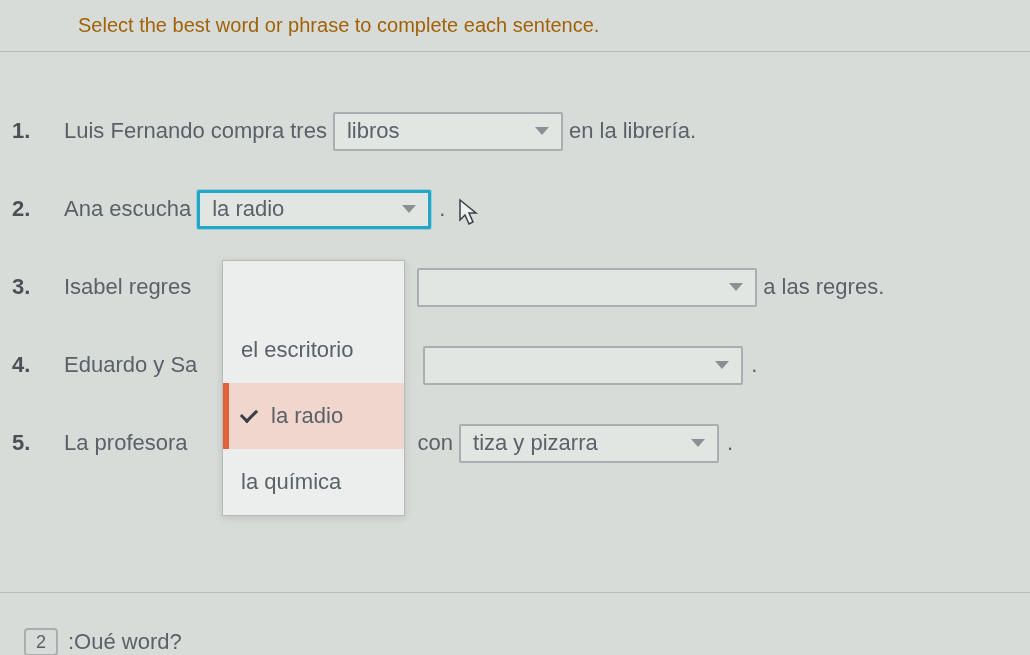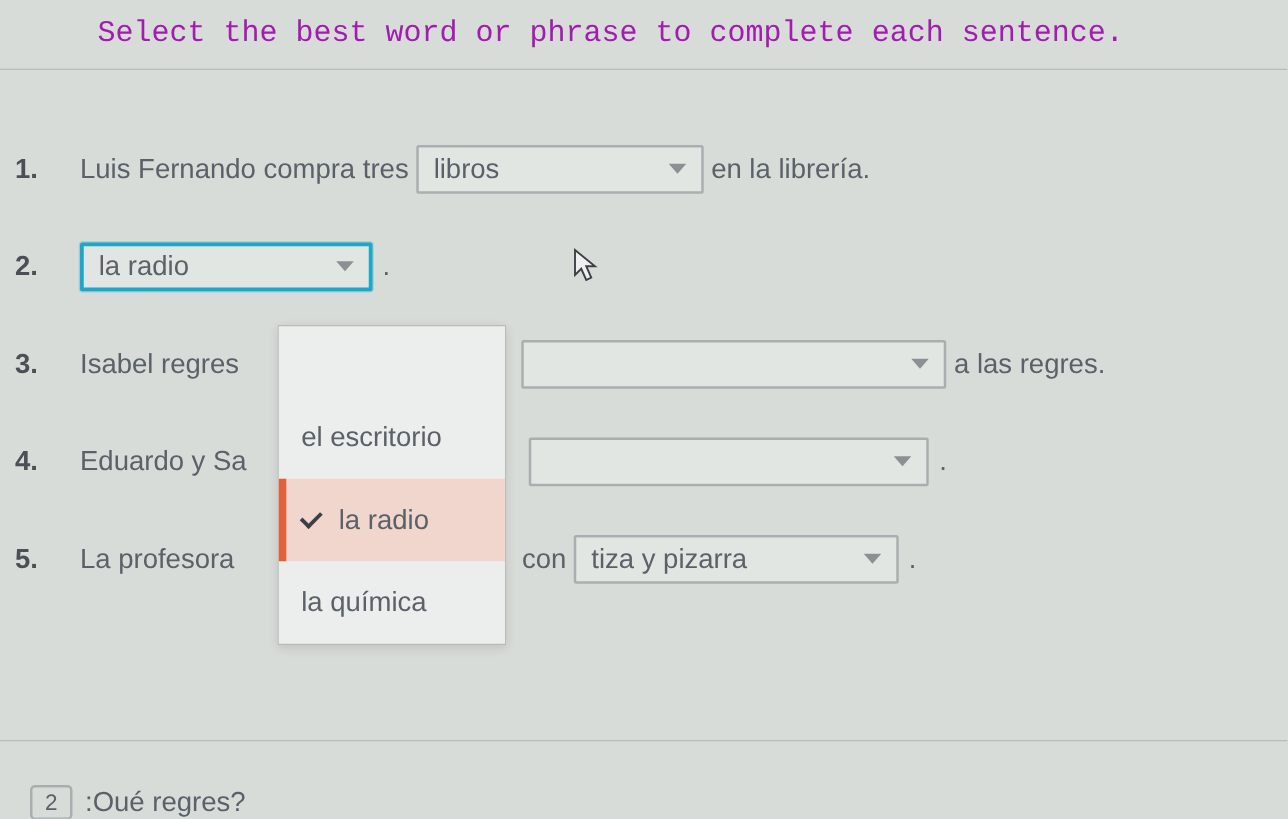--- a/index.html
+++ b/index.html
@@ -7,24 +7,23 @@
     font-family: "Segoe UI", Arial, sans-serif;
     background: #d8dcd9;
     color: #5a6168;
     width: 1030px;
     height: 655px;
     overflow: hidden;
     position: relative;
   }
   .instructions {
     padding: 14px 0 14px 78px;
-    font-size: 24px;
-    color: #a21caf;
+    font-size: 20px;
+    color: #a16207;
     border-bottom: 1px solid #b8bcb9;
-    font-family: Liberation Mono, monospace;
   }
   .questions {
     padding-top: 40px;
   }
   .qrow {
     display: flex;
     align-items: center;
     padding: 0 0 0 12px;
     min-height: 78px;
     font-size: 22px;
@@ -155,20 +154,21 @@
         <span>libros</span>
         <span class="caret"></span>
       </span>
       <span>en la librería.</span>
     </div>
   </div>
 
   <div class="qrow">
     <div class="qnum">2.</div>
     <div class="qtext">
+      <span>Ana escucha</span>
       <span class="dropdown focused" style="min-width:234px">
         <span>la radio</span>
         <span class="caret"></span>
       </span>
       <span class="period">.</span>
     </div>
   </div>
 
   <div class="qrow">
     <div class="qnum">3.</div>
@@ -220,14 +220,14 @@
   <div class="option">la química</div>
 </div>
 
 <svg class="cursor-arrow" width="24" height="28" viewBox="0 0 24 28">
   <path d="M2 2 L2 22 L7 17 L11 26 L15 24 L11 15 L18 15 Z" fill="#eef0ef" stroke="#3a4046" stroke-width="1.5"></path>
 </svg>
 
 <div class="footer-sep"></div>
 <div class="footer-link">
   <span class="footer-box">2</span>
-  <span>:Oué regres?</span>
+  <span>:Oué word?</span>
 </div>
 
 </body></html>

